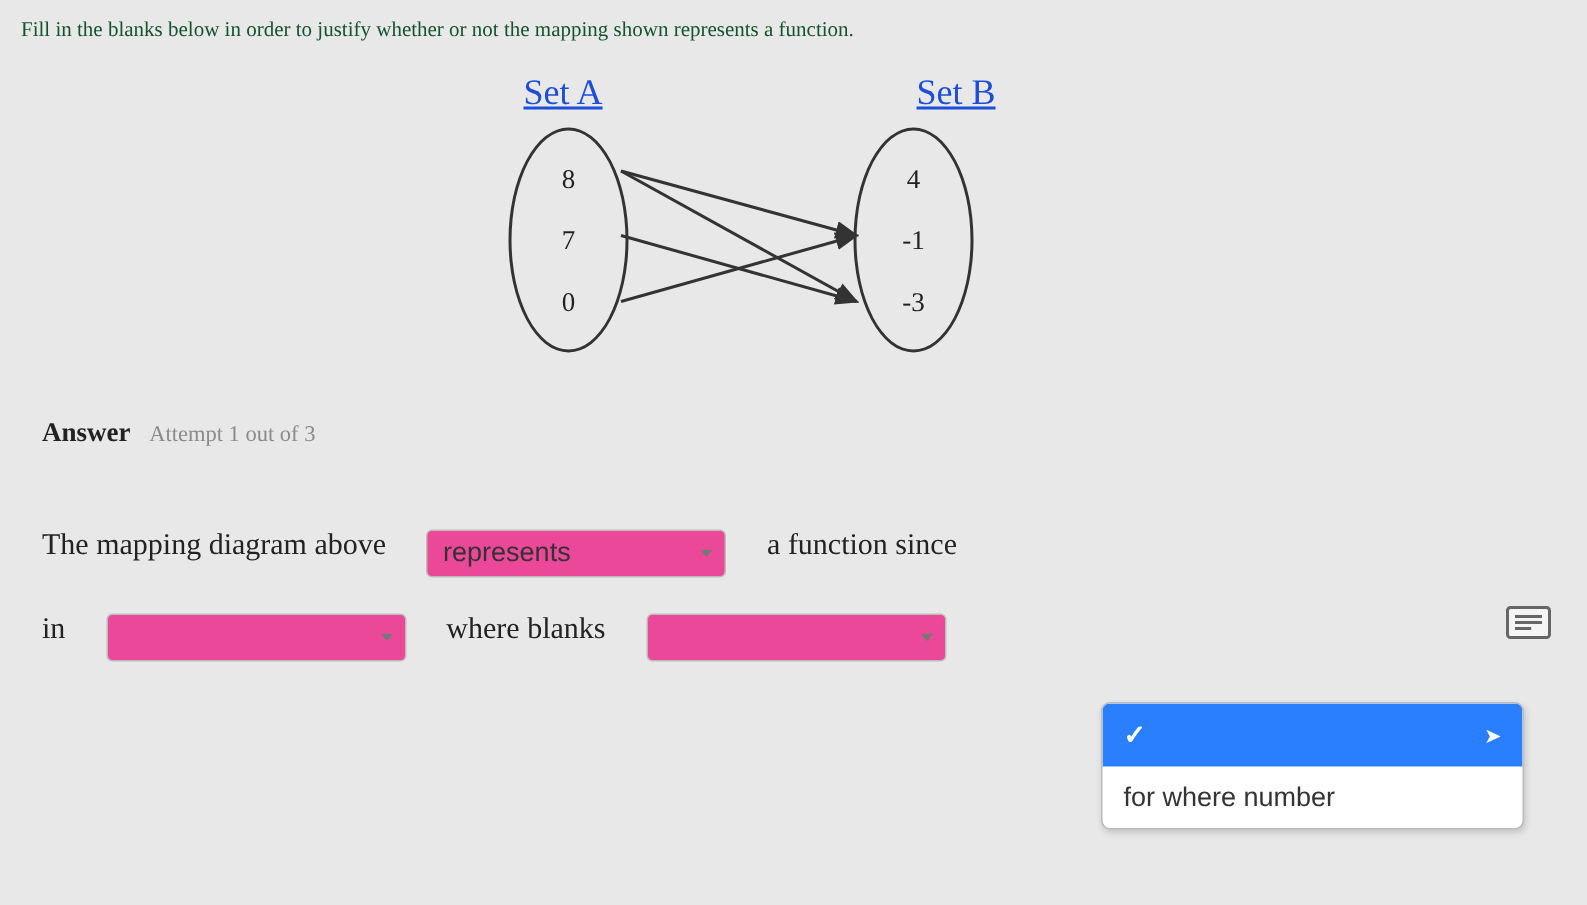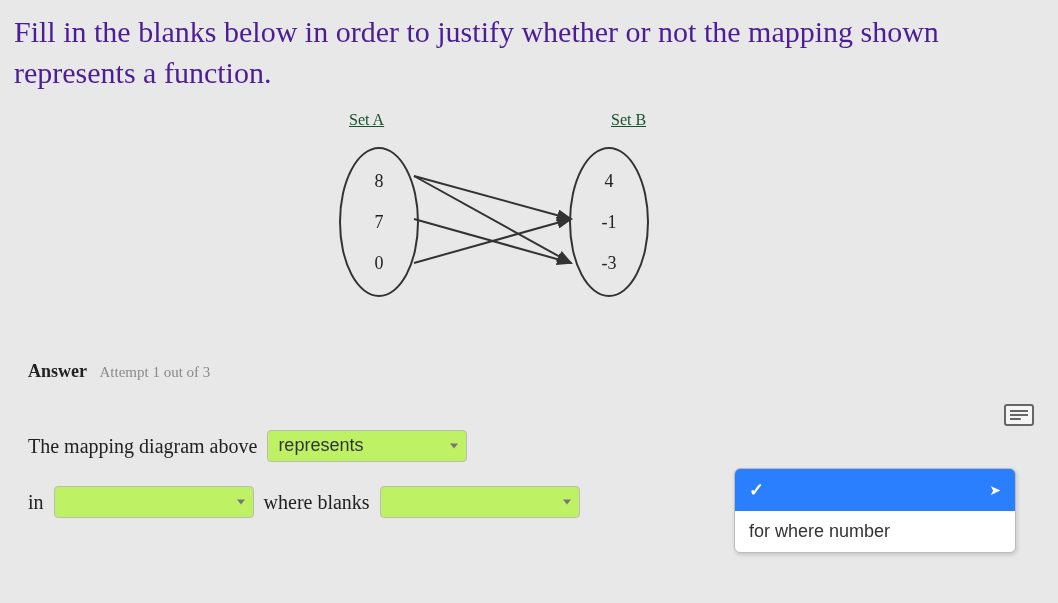--- a/index.html
+++ b/index.html
@@ -6,40 +6,40 @@
   body {
     font-family: Georgia, 'Times New Roman', serif;
     background: #e8e8e8;
     width: 1058px;
     height: 603px;
     overflow: hidden;
     position: relative;
   }
   .question {
     padding: 12px 14px 0 14px;
-    font-size: 30px;
-    color: #4c1d95;
+    font-size: 14px;
+    color: #14532d;
     line-height: 1.35;
   }
   .diagram-wrap {
     width: 100%;
     display: flex;
     justify-content: center;
     margin-top: 18px;
   }
   .diagram {
     position: relative;
     width: 420px;
     height: 210px;
   }
   .set-label {
     position: absolute;
-    font-size: 16px;
+    font-size: 24px;
     text-decoration: underline;
-    color: #14532d;
+    color: #1d4ed8;
     font-weight: 500;
   }
   .set-a-label { left: 30px; top: 0; }
   .set-b-label { left: 260px; top: 0; margin-left: 32px; }
   .oval {
     position: absolute;
     border: 2px solid #333;
     border-radius: 50%;
     width: 80px;
     height: 150px;
@@ -50,50 +50,50 @@
     align-items: center;
     padding: 12px 0;
     font-size: 18px;
     color: #222;
     background: transparent;
   }
   .oval-a { left: 20px; }
   .oval-b { left: 250px; }
   .oval span { line-height: 1; }
   .answer-section {
-    margin-top: 40px;
+    margin-top: 19px;
     padding: 0 28px;
   }
   .answer-header {
     font-size: 18px;
     color: #222;
   }
   .answer-header .attempt {
     color: #8a8a8a;
     font-size: 15px;
     margin-left: 8px;
   }
   .sentence {
     margin-top: 42px;
     font-size: 20px;
     color: #222;
     display: flex;
     flex-wrap: wrap;
-    align-items: center;
-    gap: 6px 10px;
+    align-items: flex-end;
+    gap: 6px 27px;
     line-height: 2.2;
   }
   .dropdown {
     display: inline-flex;
     align-items: center;
     min-width: 140px;
     height: 32px;
     border: 1px solid #bbb;
     border-radius: 4px;
-    background: #bef264;
+    background: #ec4899;
     padding: 0 22px 0 10px;
     font-size: 18px;
     color: #333;
     position: relative;
     font-family: Arial, sans-serif;
   }
   .dropdown.wide { min-width: 200px; }
   .dropdown::after {
     content: "";
     position: absolute;
@@ -202,20 +202,21 @@
   <div class="answer-header">
     <b>Answer</b>
     <span class="attempt">Attempt 1 out of 3</span>
   </div>
 
   <div class="sentence">
     <span>The mapping diagram above</span>
     <span class="dropdown wide">
       <span>represents</span>
     </span>
+    <span>a function since</span>
     <span style="width:260px; display:inline-block;"></span>
     <div style="flex-basis:100%; height:0;"></div>
     <span>in</span>
     <span class="dropdown wide">
       <span></span>
     </span>
     <span>where blanks</span>
     <span class="dropdown wide">
       <span></span>
     </span>

